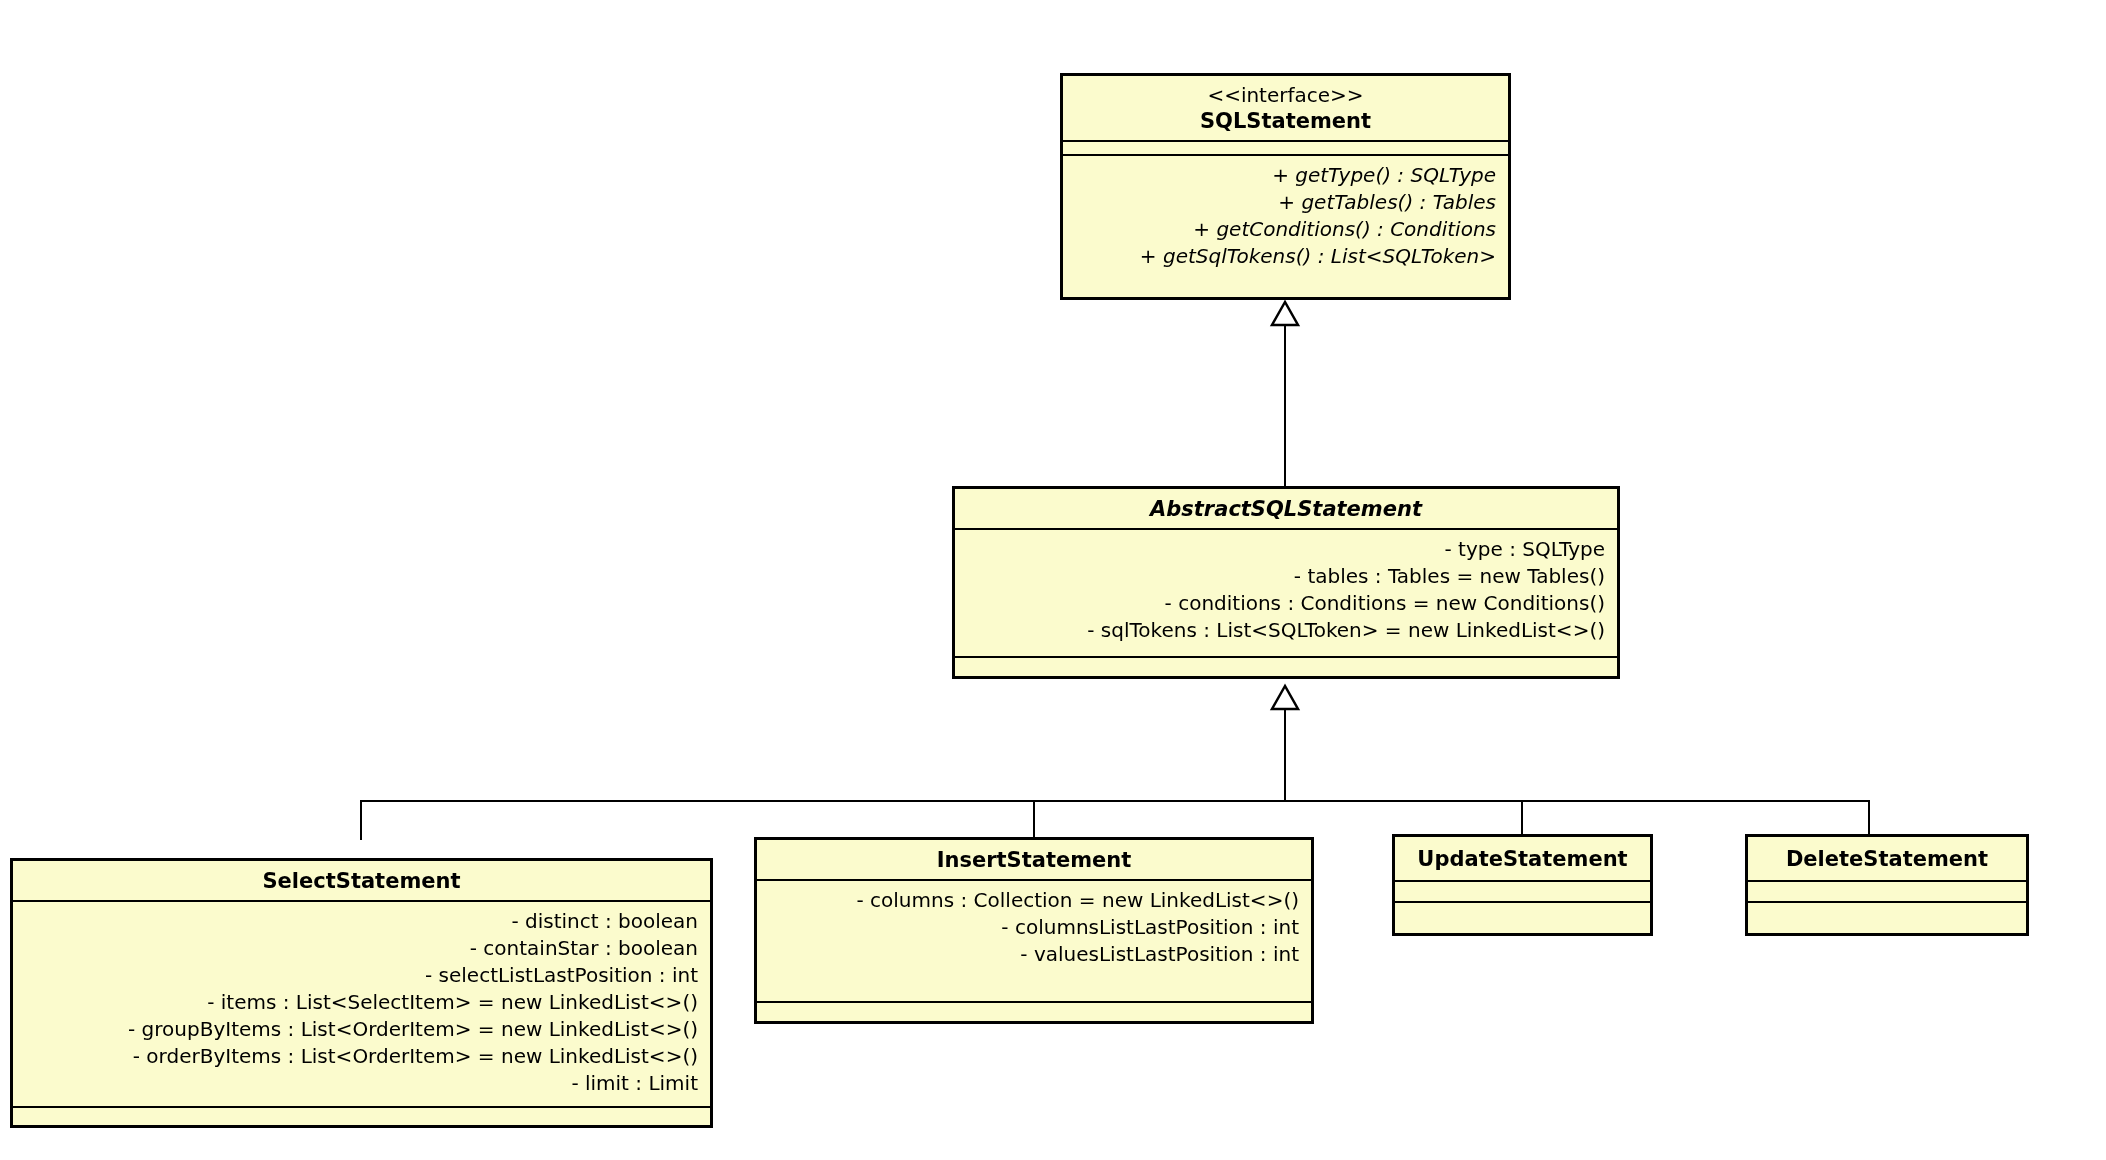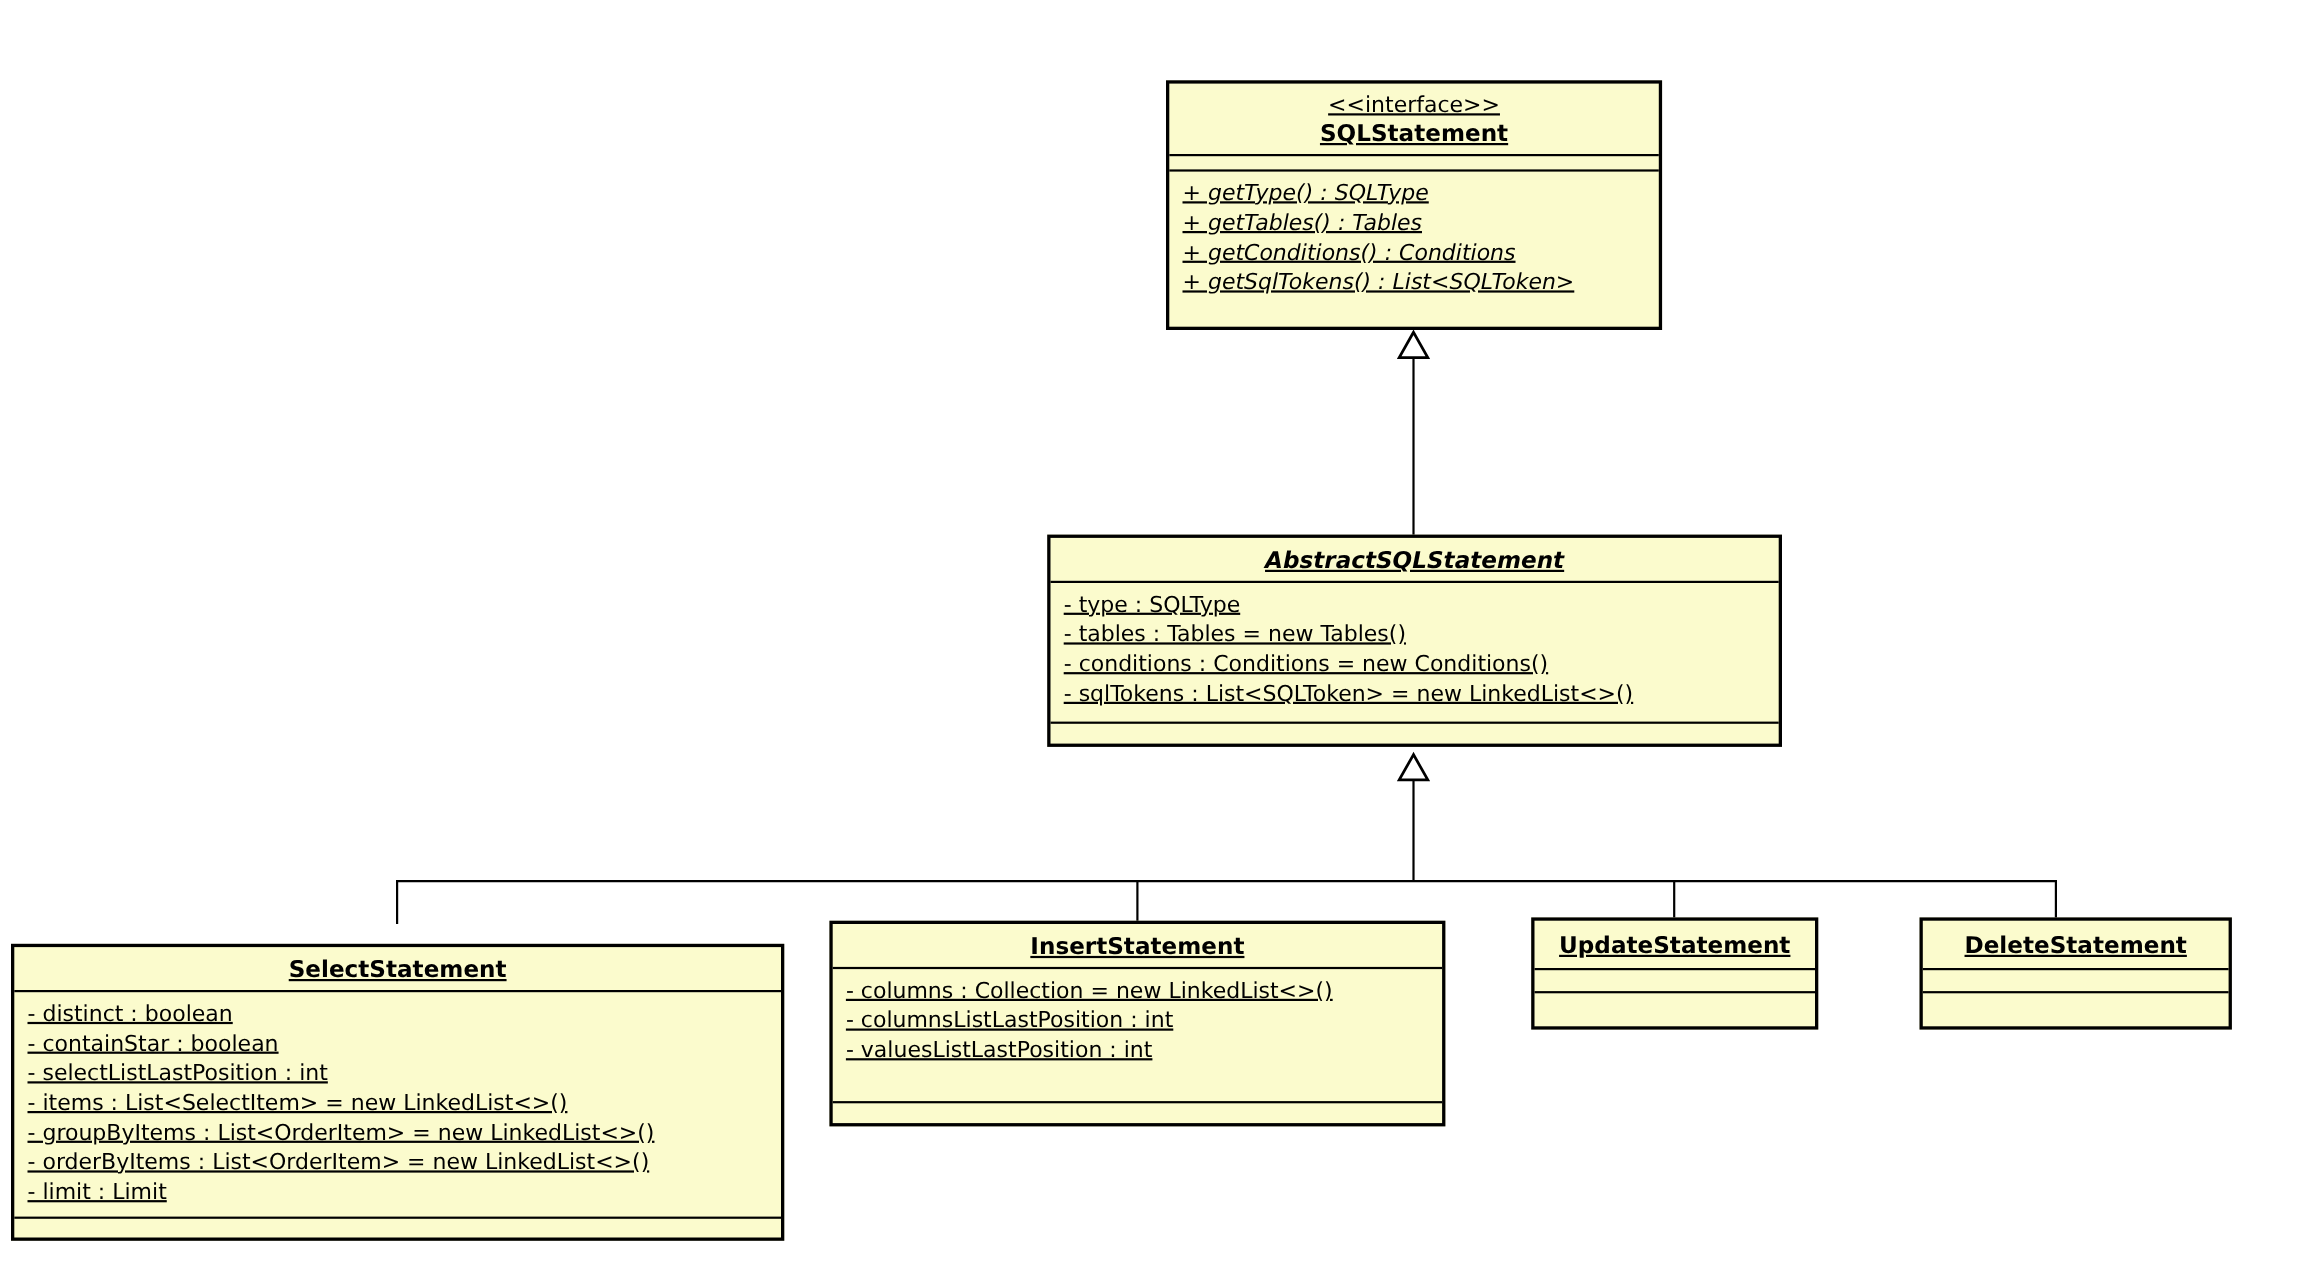--- a/index.html
+++ b/index.html
@@ -13,36 +13,35 @@
   }
   #edges { position:absolute; left:0; top:0; width:2106px; height:1160px; }
 
   .uml-class {
     position:absolute;
     box-sizing:border-box;
     background:#FBFBCD;
     border:3px solid #000;
     display:flex;
     flex-direction:column;
-    text-decoration:underline;
   }
   .title {
     text-align:center;
     font-weight:bold;
     font-size:21px;
     line-height:26px;
     padding:7px 8px 6px 8px;
   }
   .stereotype { display:block; font-weight:normal; font-size:20px; line-height:25px; }
   .compartment { border-top:2px solid #000; box-sizing:border-box; }
   .members {
     padding:6px 12px;
     font-size:20px;
     line-height:27px;
-    text-align:left;
+    text-align:right;
   }
   .grow { flex:1 1 auto; }
   .italic { font-style:italic; }
 
   
   #box-sql-statement      { left:1060px; top:73px;  width:451px; height:227px; }
   #box-sql-statement .empty-attrs { height:14px; }
   #box-abstract           { left:952px;  top:486px; width:668px; height:193px; }
   #box-abstract .empty-methods    { height:20px; }
   #box-select             { left:10px;   top:858px; width:703px; height:270px; }

